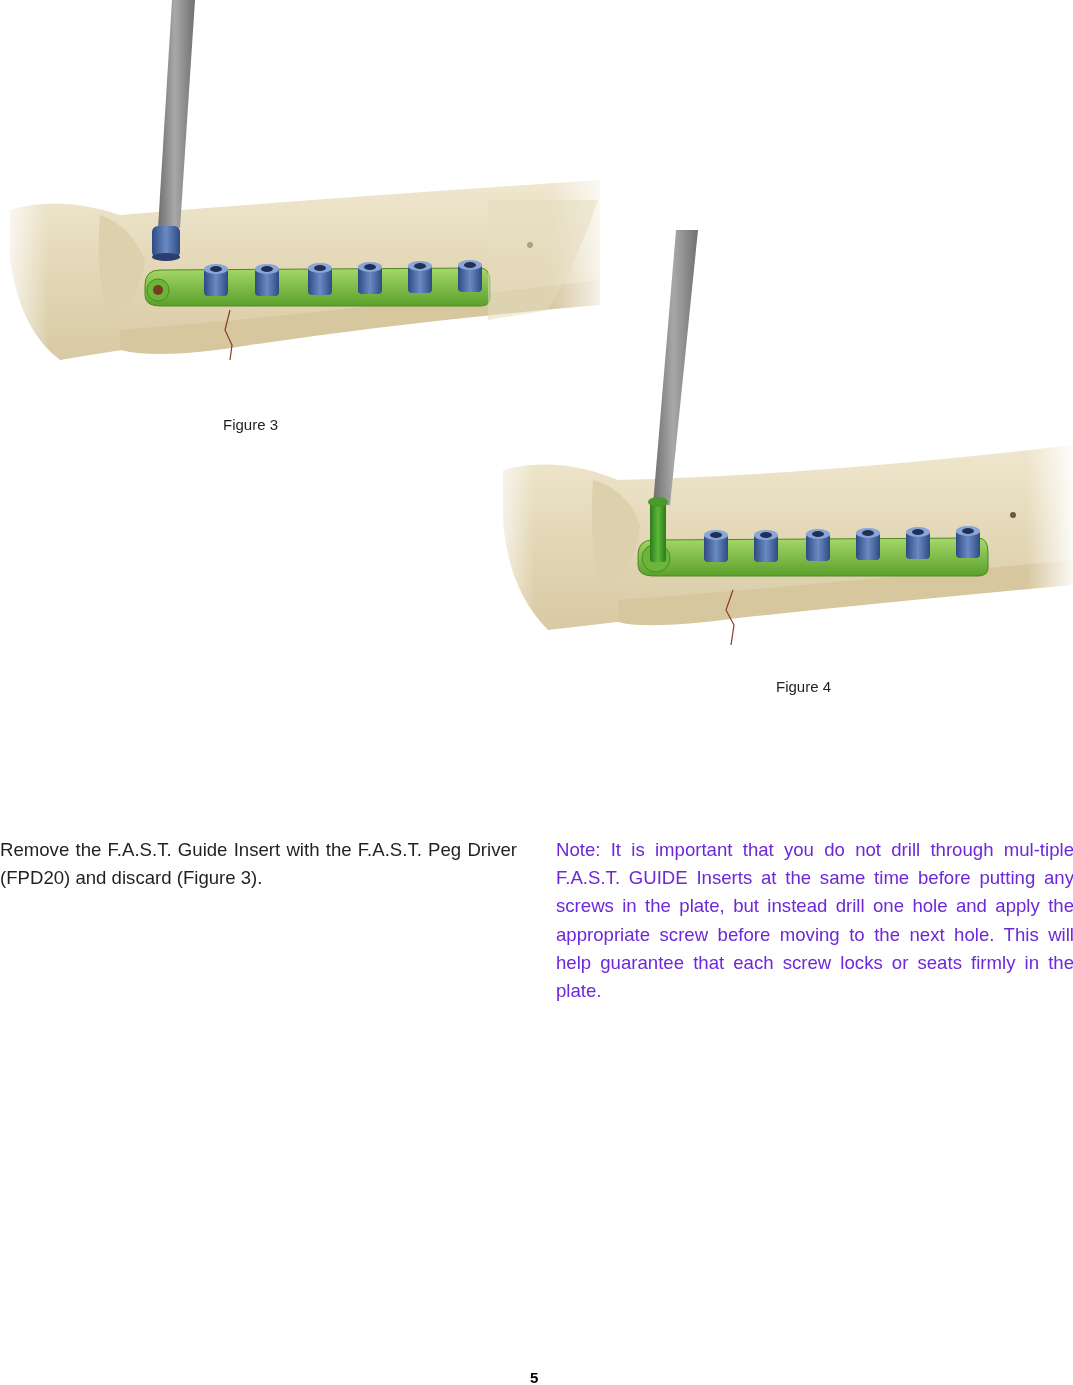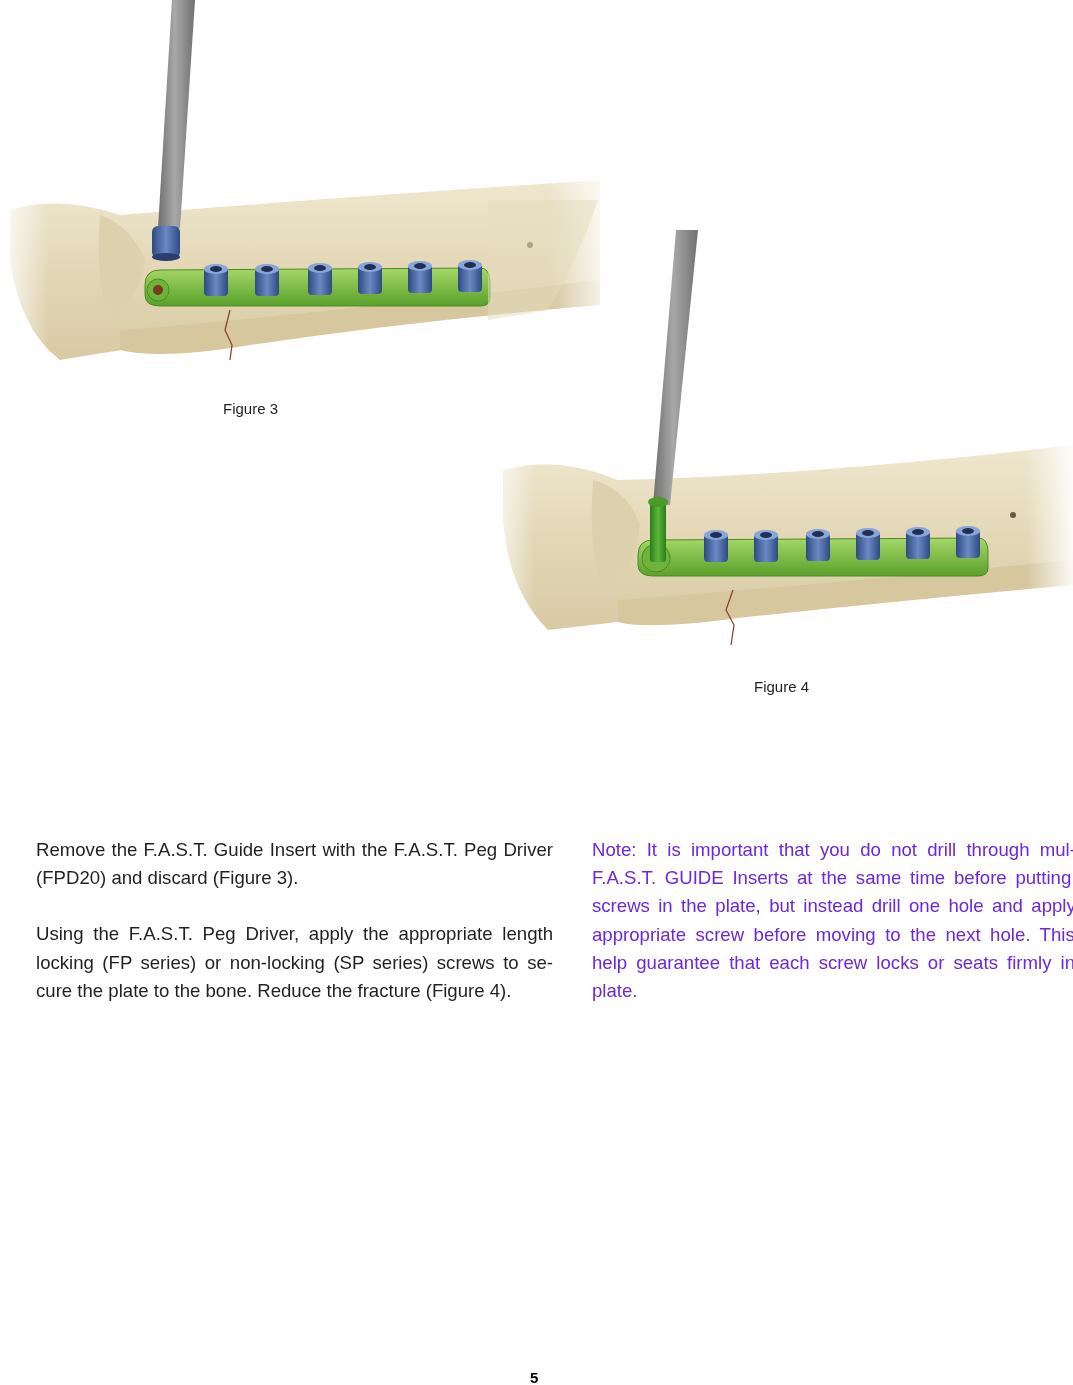--- a/index.html
+++ b/index.html
@@ -8,25 +8,25 @@
     font-family: "Liberation Sans", sans-serif; color: #231f20;
   }
   .figure { position: absolute; }
   .figure svg { display: block; }
   .fig3 { left: 0; top: 0; width: 610px; height: 380px; }
   .fig4 { left: 488px; top: 200px; width: 585px; height: 515px; }
   .caption {
     position: absolute; font-size: 15px; color: #231f20;
     font-family: "Liberation Sans", sans-serif;
   }
-  .cap3 { left: 223px; top: 400px; }
-  .cap4 { left: 754px; top: 678px; }
+  .cap3 { left: 223px; top: 416px; }
+  .cap4 { left: 776px; top: 678px; }
   .col {
     position: absolute; top: 836px; font-size: 18.6px; line-height: 28.2px;
-    text-align: justify; color: #231f20; padding-left: 36px;
+    text-align: justify; color: #231f20;
   }
   .col-left { left: 0; width: 517px; }
   .col-right { left: 556px; width: 518px; }
   .col p { margin: 0 0 28px 0; }
   .note { color: #6d28d9; }
   .page-number {
     position: absolute; left: 530px; top: 1369px; font-size: 15px; font-weight: bold; color: #000;
   }
 </style>
 </head>
@@ -196,20 +196,19 @@
     <path d="M188 30 L210 30 L182 305 L165 305 Z" fill="url(#rod4)"></path>
 
     <rect x="162" y="300" width="16" height="62" rx="3" fill="url(#screw4)"></rect>
     <ellipse cx="170" cy="302" rx="10" ry="5" fill="#4a9a2a"></ellipse>
   </svg>
 </div>
 <div class="caption cap4">Figure 4</div>
 
 <div class="col col-left">
   <p>Remove the F.A.S.T. Guide Insert with the F.A.S.T. Peg Driver (FPD20) and discard (Figure 3).</p>
-  <p>Using the F.A.S.T. Peg Driver, apply the appropriate length locking (FP series) or non-locking (SP series) screws to se-cure the plate to the bone. Reduce the fracture (Figure 4).</p>
 </div>
 
 <div class="col col-right">
   <p class="note">Note: It is important that you do not drill through mul-tiple F.A.S.T. GUIDE Inserts at the same time before putting any screws in the plate, but instead drill one hole and apply the appropriate screw before moving to the next hole. This will help guarantee that each screw locks or seats firmly in the plate.</p>
 </div>
 
 <div class="page-number">5</div>
 
 </body></html>

